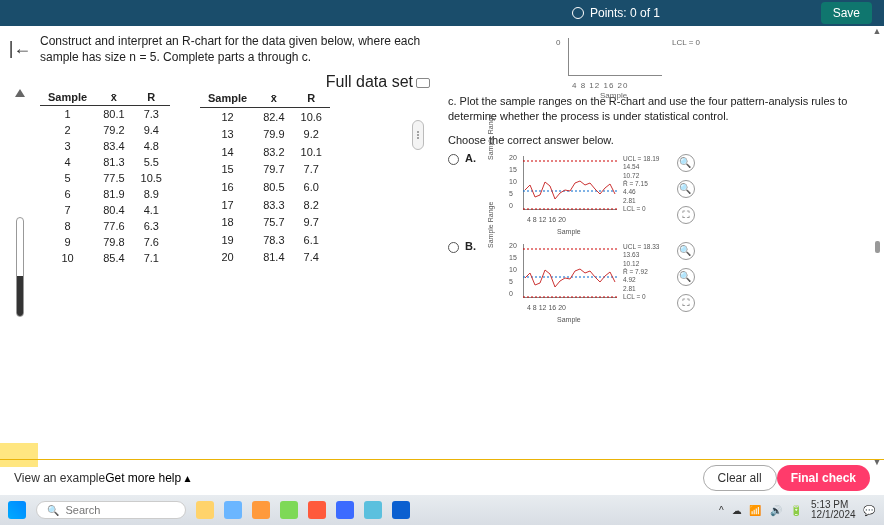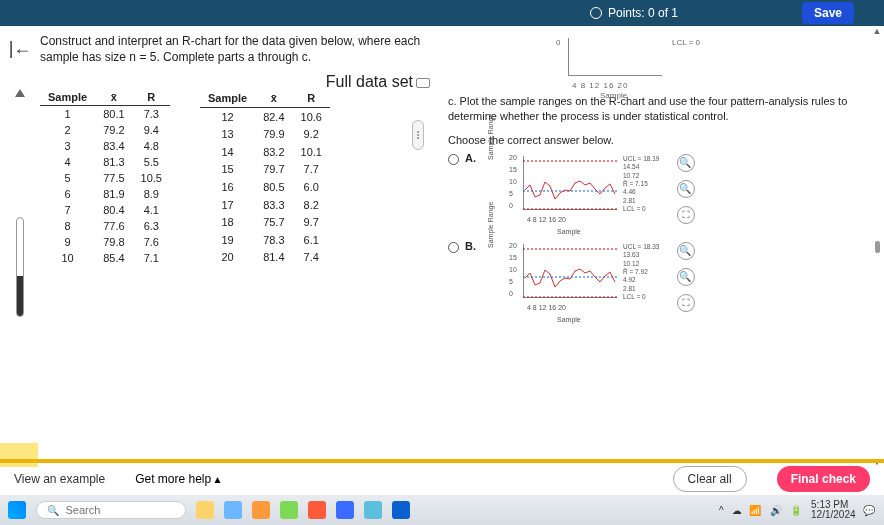--- a/index.html
+++ b/index.html
@@ -1,20 +1,20 @@
 <!DOCTYPE html>
 <html><head>
 <meta charset="utf-8">
 <style>
 *{box-sizing:border-box;margin:0;padding:0;font-family:Arial,sans-serif}
 body{width:884px;height:525px;background:#fff;overflow:hidden;position:relative}
-.topbar{background:#1a4d6b;height:26px;display:flex;align-items:center;justify-content:flex-end;padding:0 30px;color:#fff;font-size:12px;gap:14px}
+.topbar{background:#1a4d6b;height:26px;display:flex;align-items:center;justify-content:flex-end;padding:0 12px;color:#fff;font-size:12px;gap:14px}
 .topbar .pts{display:flex;align-items:center;gap:6px;margin-right:auto;margin-left:560px}
 .circle-icon{width:12px;height:12px;border:1.5px solid #fff;border-radius:50%;display:inline-block}
-.save-btn{background:#1d4ed8;color:#fff;border:none;padding:4px 12px;border-radius:4px;font-size:12px;font-weight:bold;cursor:pointer}
+.save-btn{background:#0f766e;color:#fff;border:none;padding:4px 12px;border-radius:4px;font-size:12px;font-weight:normal;cursor:pointer}
 .main{display:flex;height:442px}
 .left-gutter{width:40px;display:flex;flex-direction:column;align-items:center;padding-top:12px}
 .back-icon{font-size:18px;color:#333;margin-bottom:30px;cursor:pointer}
 .tri{width:0;height:0;border-left:5px solid transparent;border-right:5px solid transparent;border-bottom:8px solid #666;margin-bottom:120px}
 .slider-track{width:8px;height:100px;background:linear-gradient(#fff,#fff);border:1px solid #999;border-radius:4px;position:relative}
 .slider-track:after{content:"";position:absolute;bottom:0;left:0;width:100%;height:40px;background:#333;border-radius:0 0 4px 4px}
 .yellow-box{position:absolute;left:0;bottom:58px;width:38px;height:24px;background:#ffe680}
 .content{flex:1;display:flex;padding:8px 4px 0 0}
 .col-l{width:390px;font-size:12px;color:#222}
 .col-l .instr{margin-bottom:24px;line-height:1.3}
@@ -42,21 +42,21 @@
 .mini svg{position:absolute;left:36px;top:4px}
 .leg{position:absolute;left:136px;top:3px;font-size:6.5px;line-height:1.3}
 .leg div{white-space:nowrap}
 .mag{width:18px;height:18px;border:1px solid #999;border-radius:50%;display:flex;align-items:center;justify-content:center;font-size:10px;cursor:pointer;margin-bottom:6px;color:#555}
 .mags{position:absolute;right:-28px;top:2px;display:flex;flex-direction:column;gap:2px}
 .rscroll{position:absolute;right:2px;top:26px;bottom:58px;width:10px;display:flex;flex-direction:column;align-items:center;justify-content:space-between}
 .rscroll .ar{font-size:9px;color:#666}
 .rscroll .thumb{width:5px;height:12px;background:#999;border-radius:2px}
 .midgrab{position:absolute;left:412px;top:120px;width:12px;height:30px;border:1px solid #bbb;border-radius:6px;display:flex;flex-direction:column;align-items:center;justify-content:center;gap:1px;background:#f4f4f4}
 .midgrab span{width:2px;height:2px;background:#888;border-radius:50%}
-.footer{position:absolute;left:0;right:0;bottom:30px;height:36px;border-top:4px solid #eab308;display:flex;align-items:center;padding:0 14px;gap:30px;font-size:12px}
+.footer{position:absolute;left:0;right:0;bottom:30px;height:36px;border-top:1px solid #eab308;display:flex;align-items:center;padding:0 14px;font-size:12px}
 .footer .link{color:#333;cursor:pointer}
 .footer .gmh{cursor:pointer}
 .footer .sp{flex:1}
 .btn-clear{border:1px solid #aaa;background:#fff;padding:5px 14px;border-radius:16px;font-size:12px;cursor:pointer;color:#333}
 .btn-final{border:none;background:#ff3b6b;color:#fff;padding:6px 14px;border-radius:16px;font-size:12px;font-weight:bold;cursor:pointer}
 .taskbar{position:absolute;left:0;right:0;bottom:0;height:30px;background:linear-gradient(#e8ecf0,#d8dde4);display:flex;align-items:center;padding:0 8px;gap:10px;font-size:10px;color:#333}
 .taskbar .search{display:flex;align-items:center;background:#fff;border-radius:14px;padding:2px 10px;gap:6px;width:150px;border:1px solid #ccc}
 .taskbar .search input{border:none;outline:none;font-size:11px;width:100px}
 .tb-ic{width:18px;height:18px;border-radius:3px;display:inline-block}
 .tb-right{margin-left:auto;display:flex;align-items:center;gap:8px}

